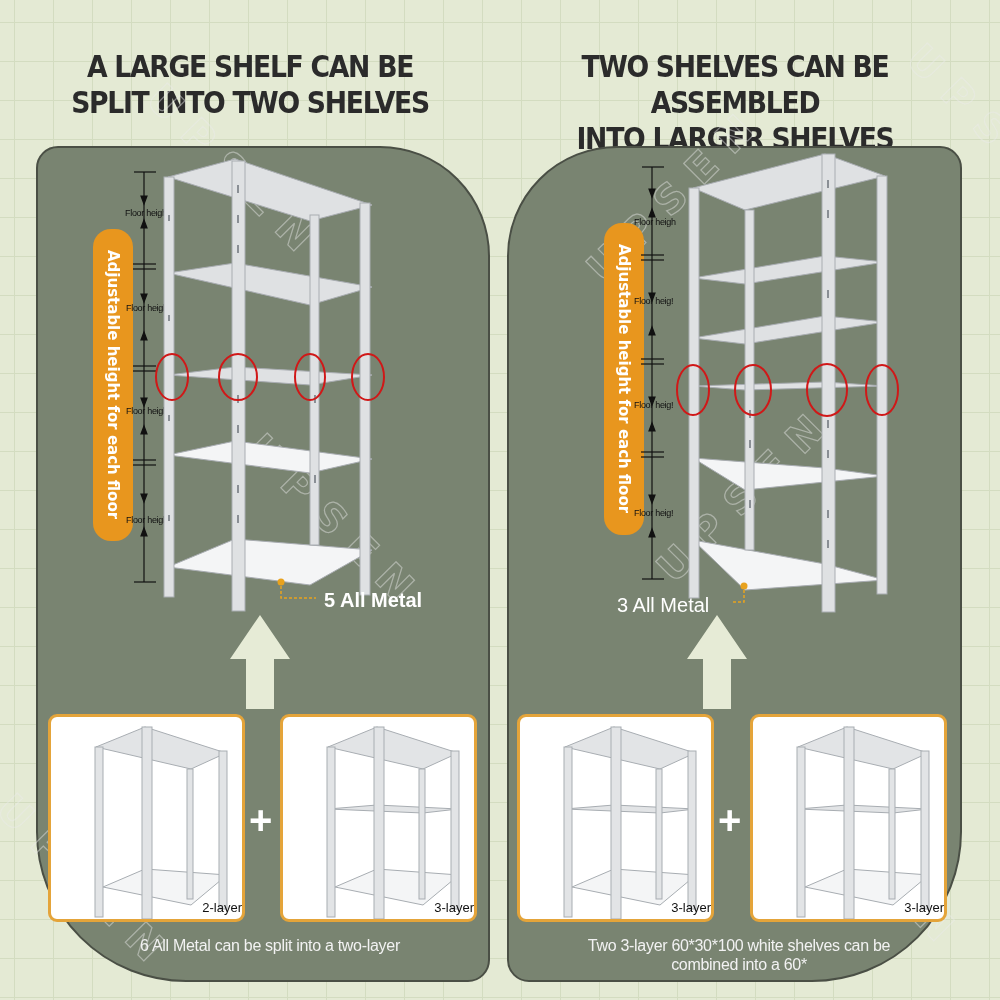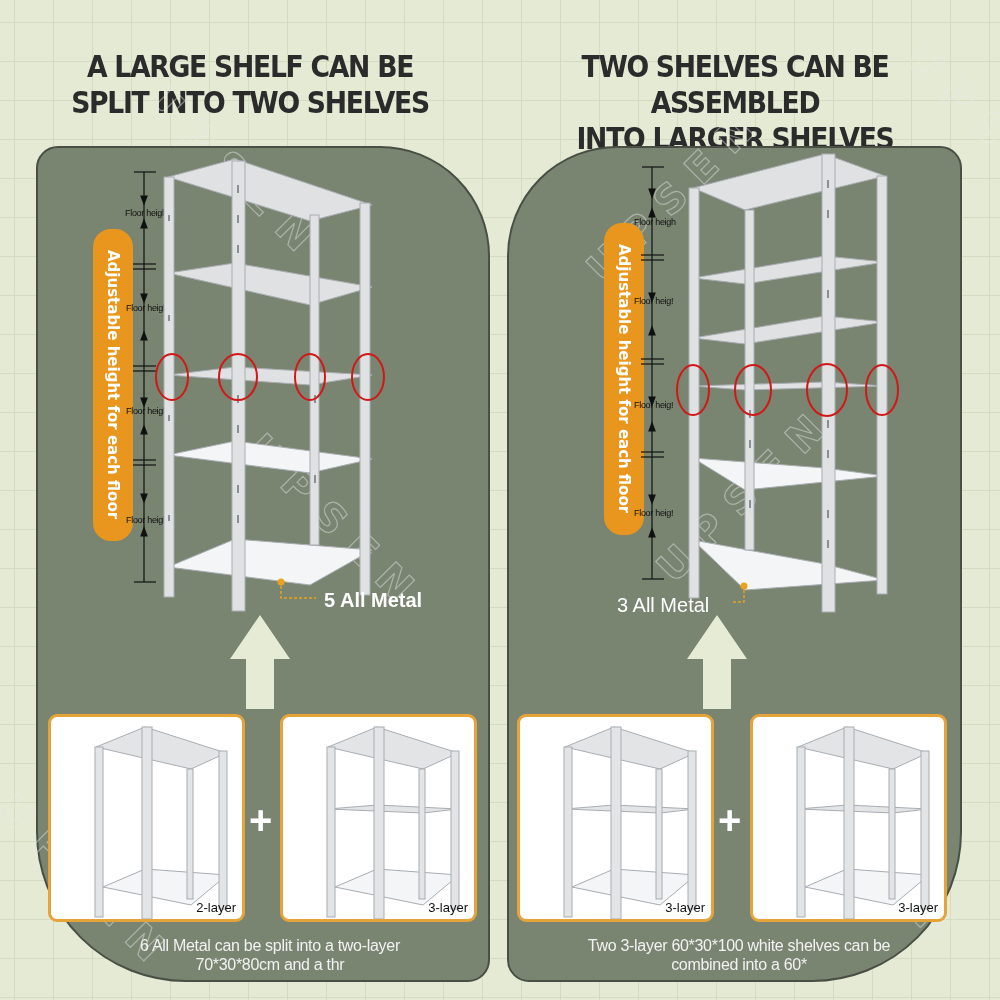--- a/index.html
+++ b/index.html
@@ -24,21 +24,21 @@
   .pill span{writing-mode:vertical-rl;color:#fff;font-weight:bold;font-size:15px;white-space:nowrap;
     font-family:"DejaVu Sans", sans-serif;}
   #pill-left{left:93px;top:229px;}
   #pill-right{left:604px;top:223px;}
   .dim{position:absolute;}
   .floorlbl{position:absolute;font-size:9px;color:#111;font-family:"Liberation Sans", sans-serif;letter-spacing:-0.3px;}
   .metal{position:absolute;color:#fff;font-size:20px;}
   .arrow{position:absolute;}
   .card{position:absolute;top:714px;width:197px;height:208px;background:#fff;
     border:3px solid #e4a43a;border-radius:9px;box-sizing:border-box;overflow:hidden;}
-  .card .lbl{position:absolute;right:6px;bottom:4px;font-size:13px;color:#111;}
+  .card .lbl{position:absolute;right:0;bottom:4px;font-size:13px;color:#111;}
   .plus{position:absolute;top:800px;color:#fff;font-size:40px;font-weight:bold;line-height:40px;}
   .caption{position:absolute;top:936px;color:#f2f2f2;font-size:16px;line-height:19px;text-align:center;letter-spacing:-0.3px;}
   .wm{position:absolute;color:transparent;-webkit-text-stroke:1.2px rgba(235,235,235,0.45);
     font-size:40px;font-weight:bold;letter-spacing:16px;font-family:"DejaVu Sans", sans-serif;}
   svg{overflow:visible;}
 </style>
 </head>
 <body>
 
 <div id="h-left" class="headline">
@@ -163,21 +163,20 @@
       <rect x="91" y="10" width="10" height="192"></rect>
       <rect x="136" y="52" width="6" height="130"></rect>
       <rect x="168" y="34" width="8" height="158"></rect>
     </g>
   </svg>
   <div class="lbl">3-layer</div>
 </div>
 
 <div class="caption" style="left:80px;width:380px;">
   <div>6 All Metal can be split into a two-layer</div>
-  <div>70*30*80cm and  a thr</div>
 </div>
 
 <div id="pill-right" class="pill">
   <span>Adjustable height for each floor</span>
 </div>
 
 <svg class="dim" style="left:638px;top:165px;" width="30" height="420">
   <g stroke="#111" stroke-width="1.2" fill="#111">
     <line x1="4" y1="2" x2="26" y2="2"></line>
     <line x1="14" y1="2" x2="14" y2="414"></line>

